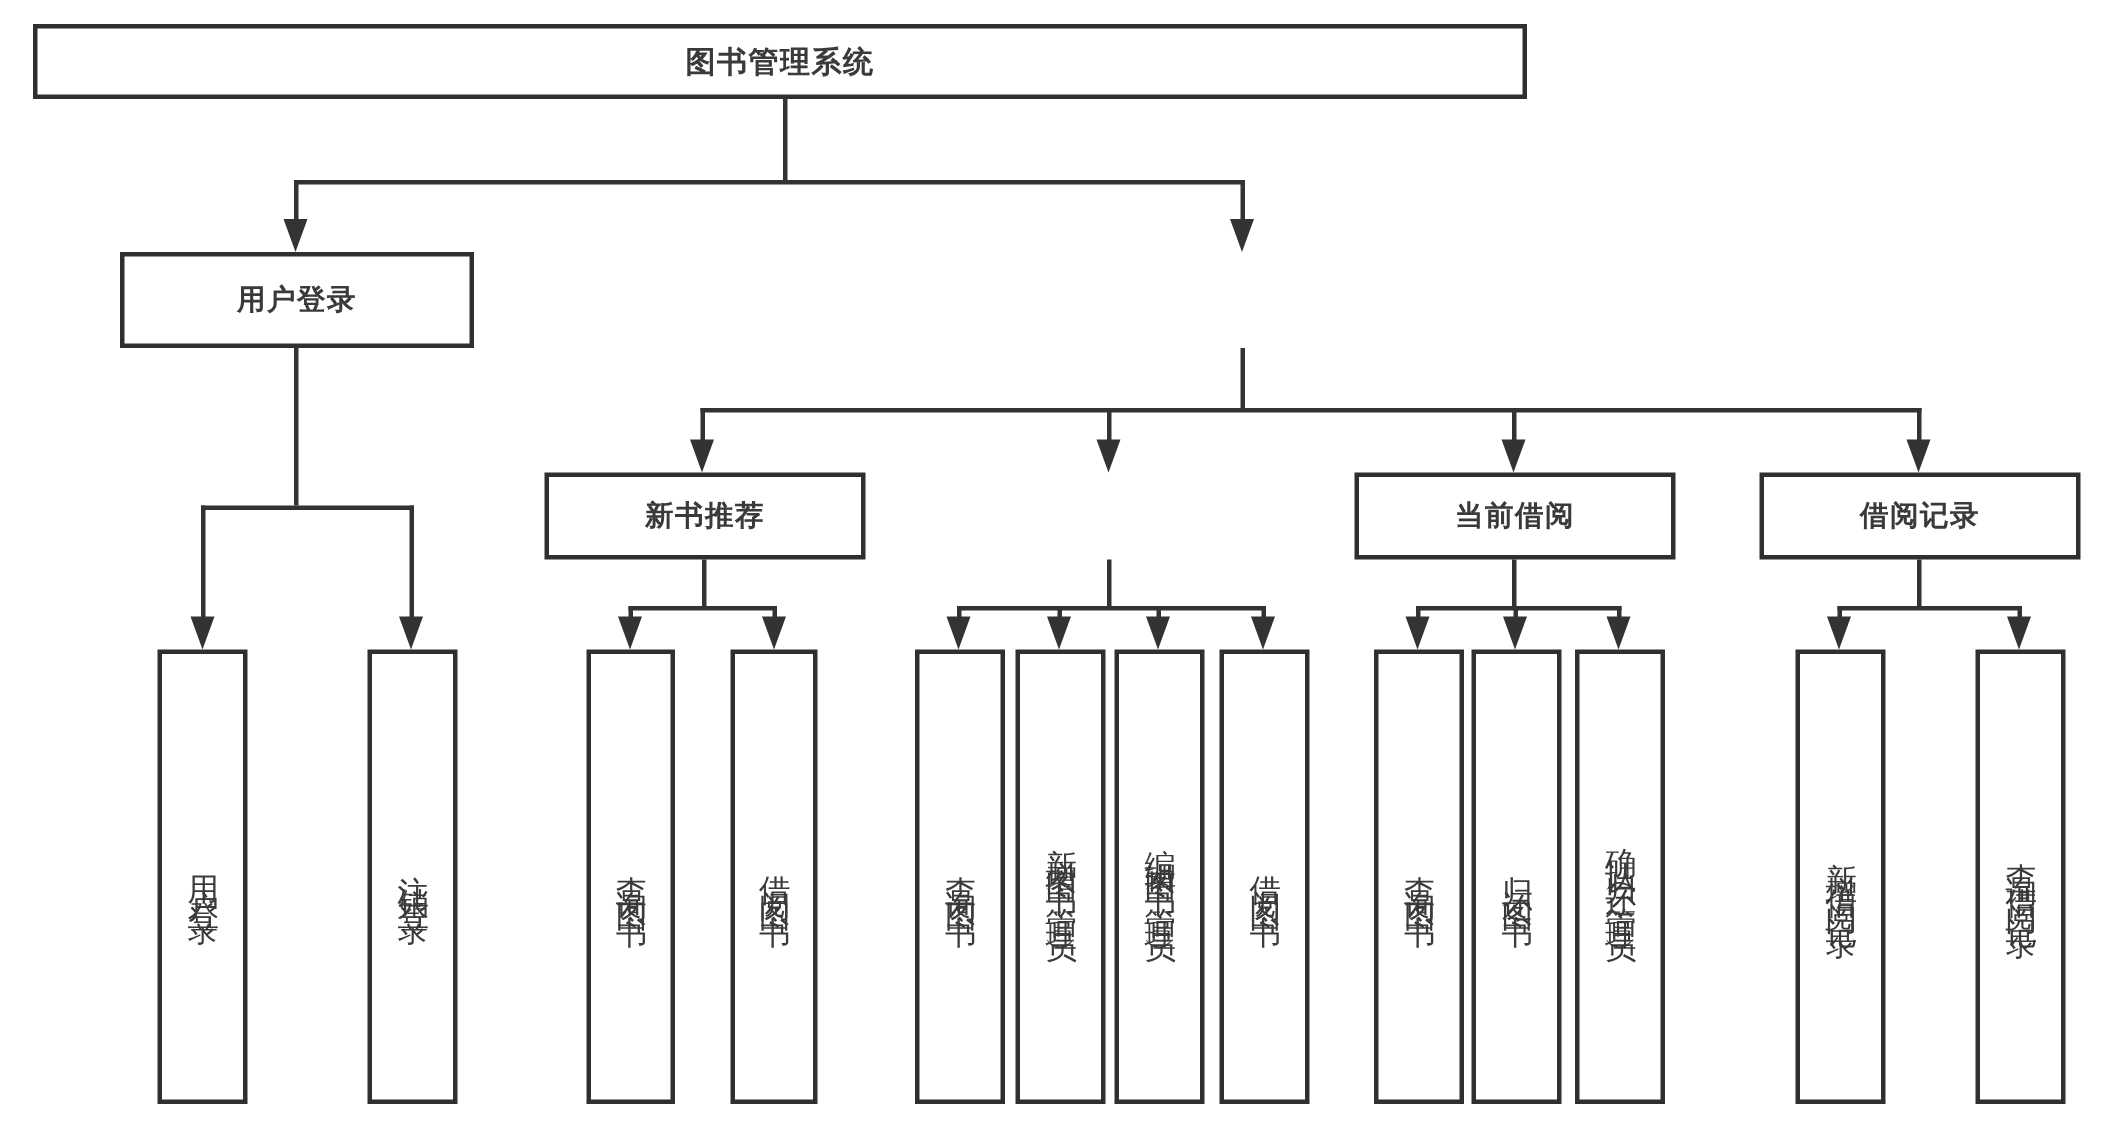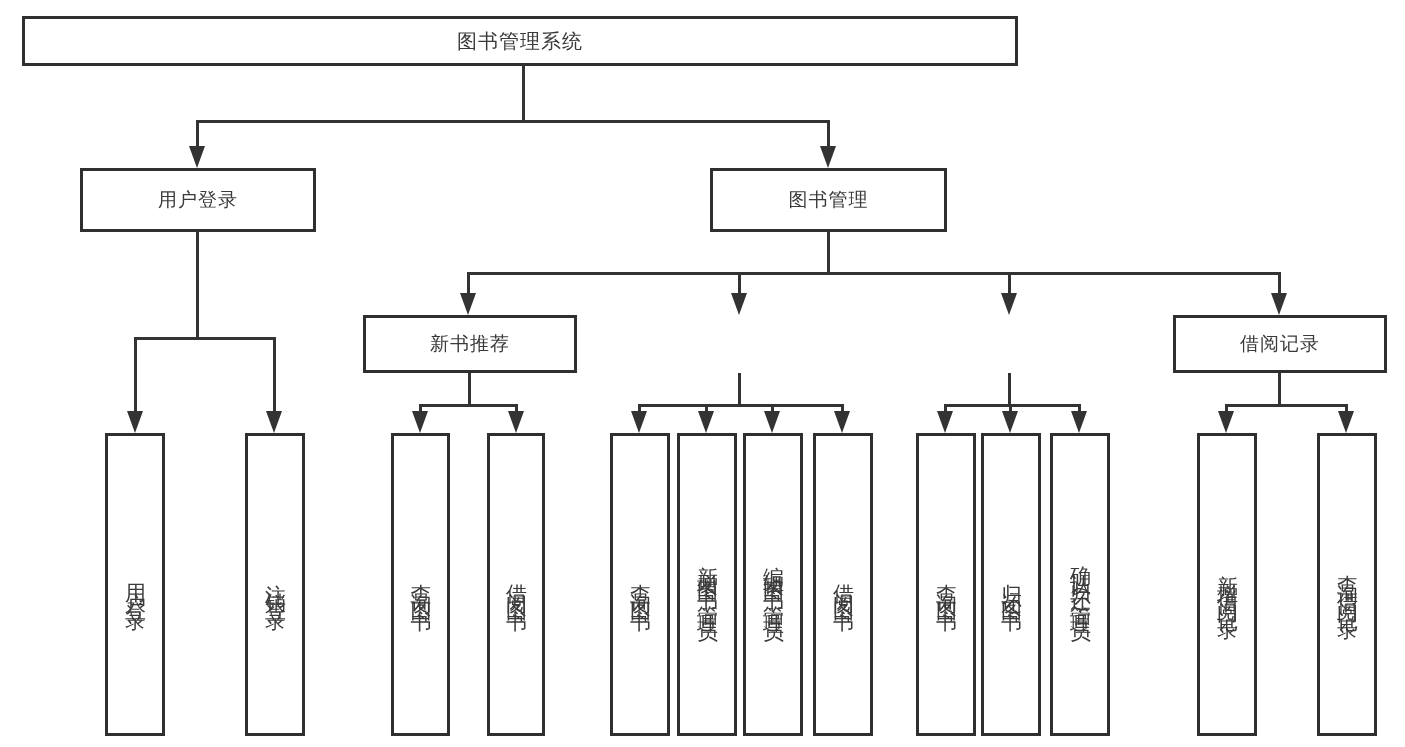--- a/index.html
+++ b/index.html
@@ -21,20 +21,21 @@
     box-sizing: border-box;
     border: 3px solid #2f2f2f;
     background: #ffffff;
     display: flex;
     align-items: center;
     justify-content: center;
     color: #3a3a3a;
     font-size: 19px;
     letter-spacing: 1px;
     white-space: nowrap;
+    font-weight: bold;
   }
   .node.root { font-size: 20px; }
   .leaf {
     position: absolute;
     top: 433px;
     height: 303px;
     box-sizing: border-box;
     border: 3px solid #2f2f2f;
     background: #ffffff;
     display: flex;
@@ -88,23 +89,20 @@
 
   <div class="vl" style="left:522px; top:66px; height:54px;"></div>
   <div class="hl" style="left:196px; top:120px; width:634px;"></div>
   <div class="vl" style="left:196px; top:120px; height:28px;"></div>
   <div class="arr" style="left:189px; top:146px;"></div>
   <div class="vl" style="left:827px; top:120px; height:28px;"></div>
   <div class="arr" style="left:820px; top:146px;"></div>
 
   <div class="node" style="left:80px; top:168px; width:236px; height:64px;">
     <span>用户登录</span>
-  </div>
-  <div class="node" style="left:710px; top:168px; width:237px; height:64px;">
-    <span>图书管理</span>
   </div>
 
   <div class="vl" style="left:196px; top:232px; height:105px;"></div>
   <div class="hl" style="left:134px; top:337px; width:142px;"></div>
   <div class="vl" style="left:134px; top:337px; height:75px;"></div>
   <div class="arr" style="left:127px; top:411px;"></div>
   <div class="vl" style="left:273px; top:337px; height:75px;"></div>
   <div class="arr" style="left:266px; top:411px;"></div>
 
   <div class="vl" style="left:827px; top:232px; height:40px;"></div>
@@ -114,20 +112,23 @@
   <div class="vl" style="left:738px; top:272px; height:23px;"></div>
   <div class="arr" style="left:731px; top:293px;"></div>
   <div class="vl" style="left:1008px; top:272px; height:23px;"></div>
   <div class="arr" style="left:1001px; top:293px;"></div>
   <div class="vl" style="left:1278px; top:272px; height:23px;"></div>
   <div class="arr" style="left:1271px; top:293px;"></div>
 
   <div class="node" style="left:363px; top:315px; width:214px; height:58px;text-align:right;">
     <span>新书推荐</span>
   </div>
+  <div class="node" style="left:903px; top:315px; width:214px; height:58px;">
+    <span>当前借阅</span>
+  </div>
   <div class="node" style="left:1173px; top:315px; width:214px; height:58px;">
     <span>借阅记录</span>
   </div>
 
   <div class="vl" style="left:468px; top:373px; height:33px;"></div>
   <div class="hl" style="left:419px; top:404px; width:99px;"></div>
   <div class="vl" style="left:419px; top:404px; height:10px;"></div>
   <div class="arr" style="left:412px; top:411px;"></div>
   <div class="vl" style="left:515px; top:404px; height:10px;"></div>
   <div class="arr" style="left:508px; top:411px;"></div>

